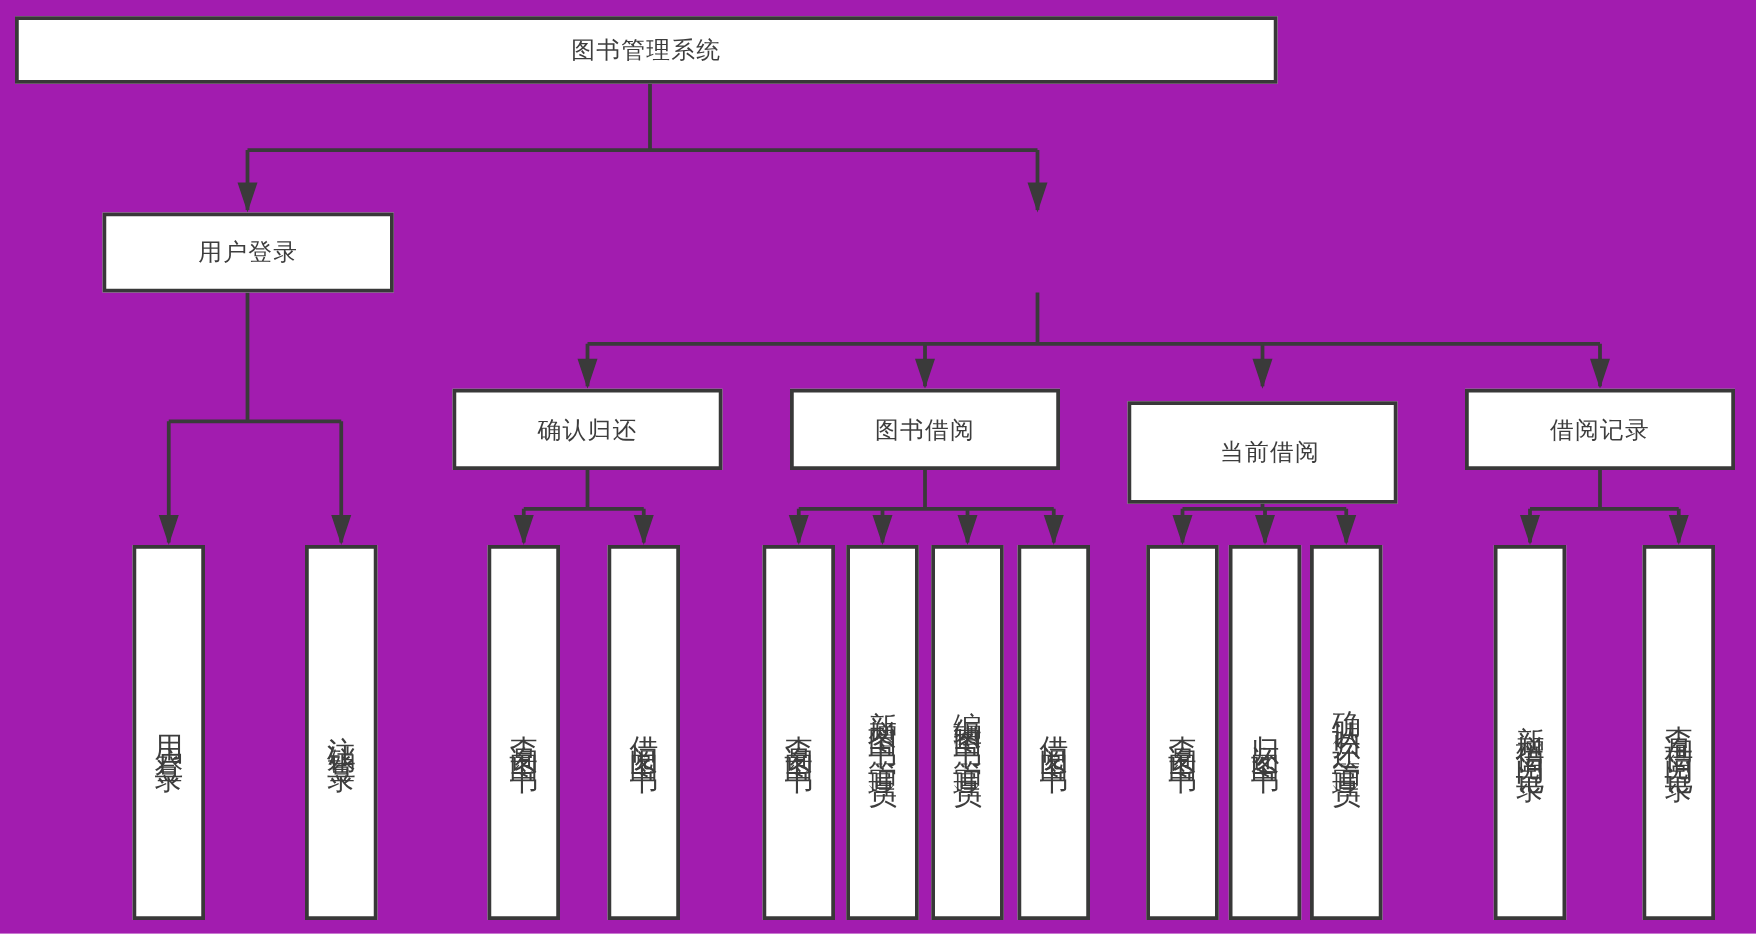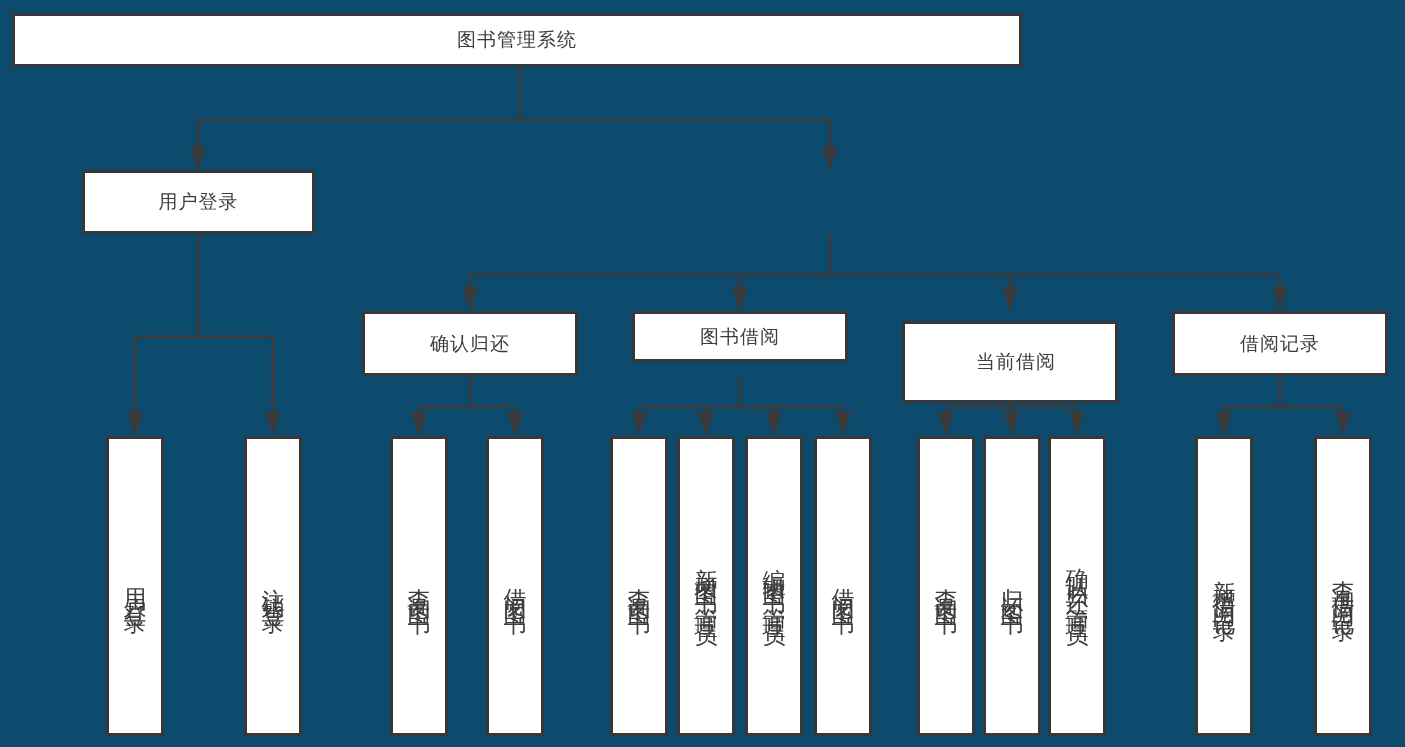--- a/index.html
+++ b/index.html
@@ -4,21 +4,21 @@
 <style>
   html, body {
     margin: 0;
     padding: 0;
     background: #ffffff;
   }
   #canvas {
     position: relative;
     width: 1405px;
     height: 747px;
-    background: #0c4a6e;
+    background: #a21caf;
     overflow: hidden;
     font-family: Liberation Serif, serif;
   }
   #wires {
     position: absolute;
     left: 0;
     top: 0;
     width: 1405px;
     height: 747px;
   }
@@ -43,21 +43,21 @@
     font-size: 23px;
     letter-spacing: 8px;
     line-height: 1;
     white-space: nowrap;
   }
   
   .n-root {left:12px;   top:13px;  width:1010px; height:54px;}
   .n-l2a  {left:82px;   top:170px; width:233px;  height:64px;}
   .n-l2b  {left:711px;  top:170px; width:236px;  height:64px;}
   .n-l3a  {left:362px;  top:311px; width:216px;  height:65px;}
-  .n-l3b  {left:632px;  top:311px; width:216px;  height:51px;}
+  .n-l3b  {left:632px;  top:311px; width:216px;  height:65px;}
   .n-l3c  {left:902px;  top:321px; width:216px;  height:82px;padding-left:12px;}
   .n-l3d  {left:1172px; top:311px; width:216px;  height:65px;}
   .leaf   {top:436px; width:58px; height:300px;}
   .n-f01 {left:106px;}
   .n-f02 {left:244px;}
   .n-f03 {left:390px;}
   .n-f04 {left:486px;}
   .n-f05 {left:610px;}
   .n-f06 {left:677px;}
   .n-f07 {left:745px;}

